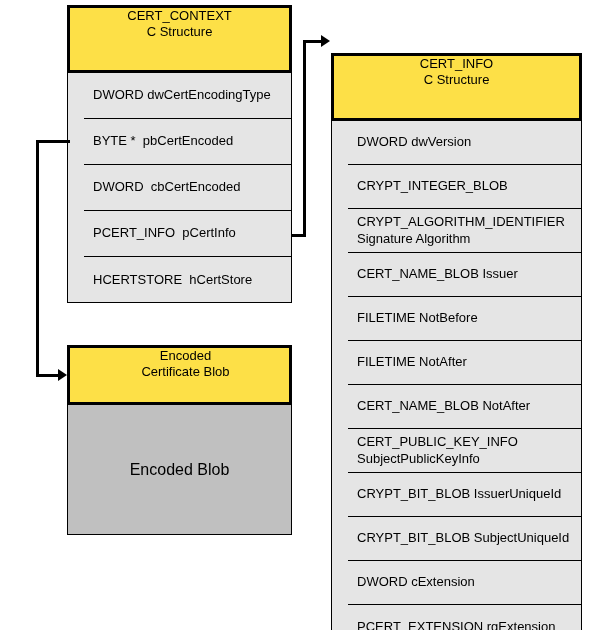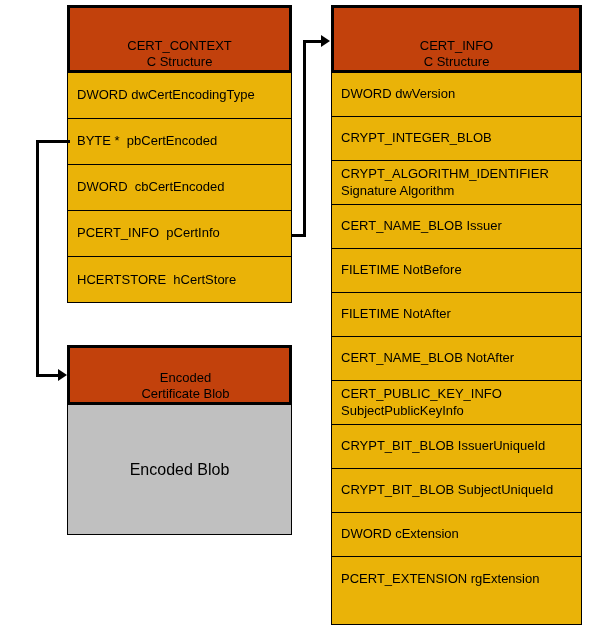--- a/index.html
+++ b/index.html
@@ -25,36 +25,37 @@
 
   
   .struct {
     position: absolute;
     box-sizing: border-box;
     background: #ffffff;
   }
   .struct-header {
     box-sizing: border-box;
     border: 3px solid #000000;
-    background: #c2410c;
+    background: #fde047;
     display: flex;
-    align-items: flex-end;
+    align-items: flex-start;
     justify-content: center;
     text-align: center;
     line-height: 1.25;
     font-size: 13px;
   }
   .struct-header .hdr-line { display: block; }
 
   .struct-rows {
     box-sizing: border-box;
     border-left: 1px solid #000000;
     border-right: 1px solid #000000;
     border-bottom: 1px solid #000000;
-    background: #eab308;
+    background: #e5e5e5;
+    padding-left: 16px;
   }
   .struct-row {
     box-sizing: border-box;
     border-bottom: 1px solid #000000;
     display: flex;
     flex-direction: column;
     justify-content: center;
     padding-left: 9px;
     padding-right: 6px;
     font-size: 13px;
@@ -80,20 +81,21 @@
   }
 
   
   #cert-info-box {
     left: 331px;
     top: 5px;
     width: 251px;
   }
   #cert-info-box .struct-header {
     height: 68px;
+    margin-top: 48px;
   }
   #cert-info-box .struct-rows {
     height: 552px;
   }
   #cert-info-box .struct-row {
     height: 44px;
   }
 
   
   #encoded-blob-box {

